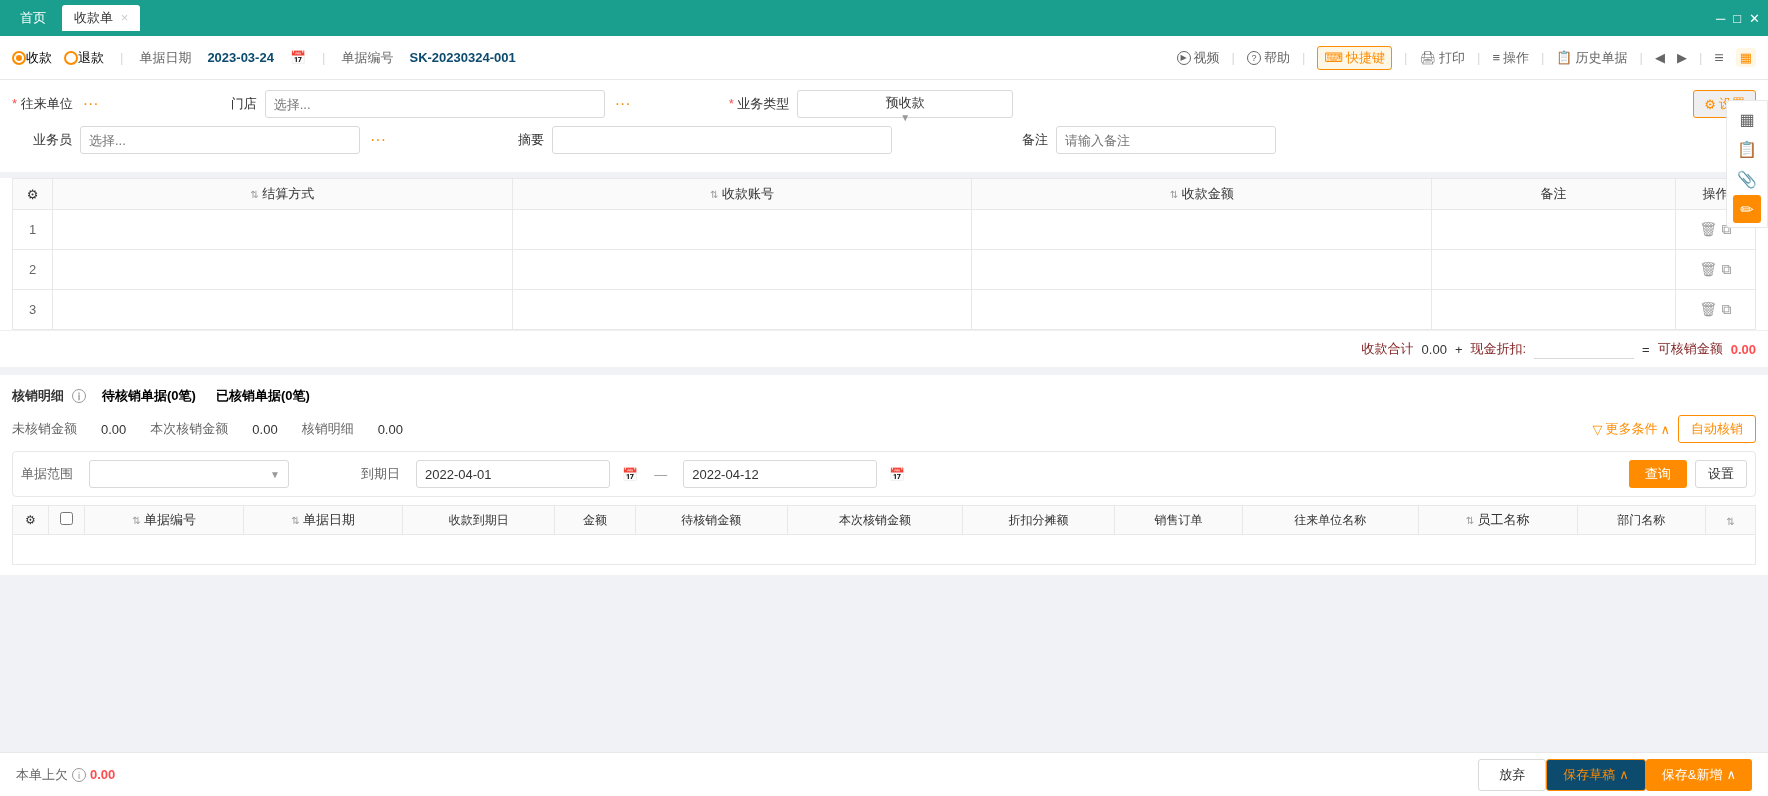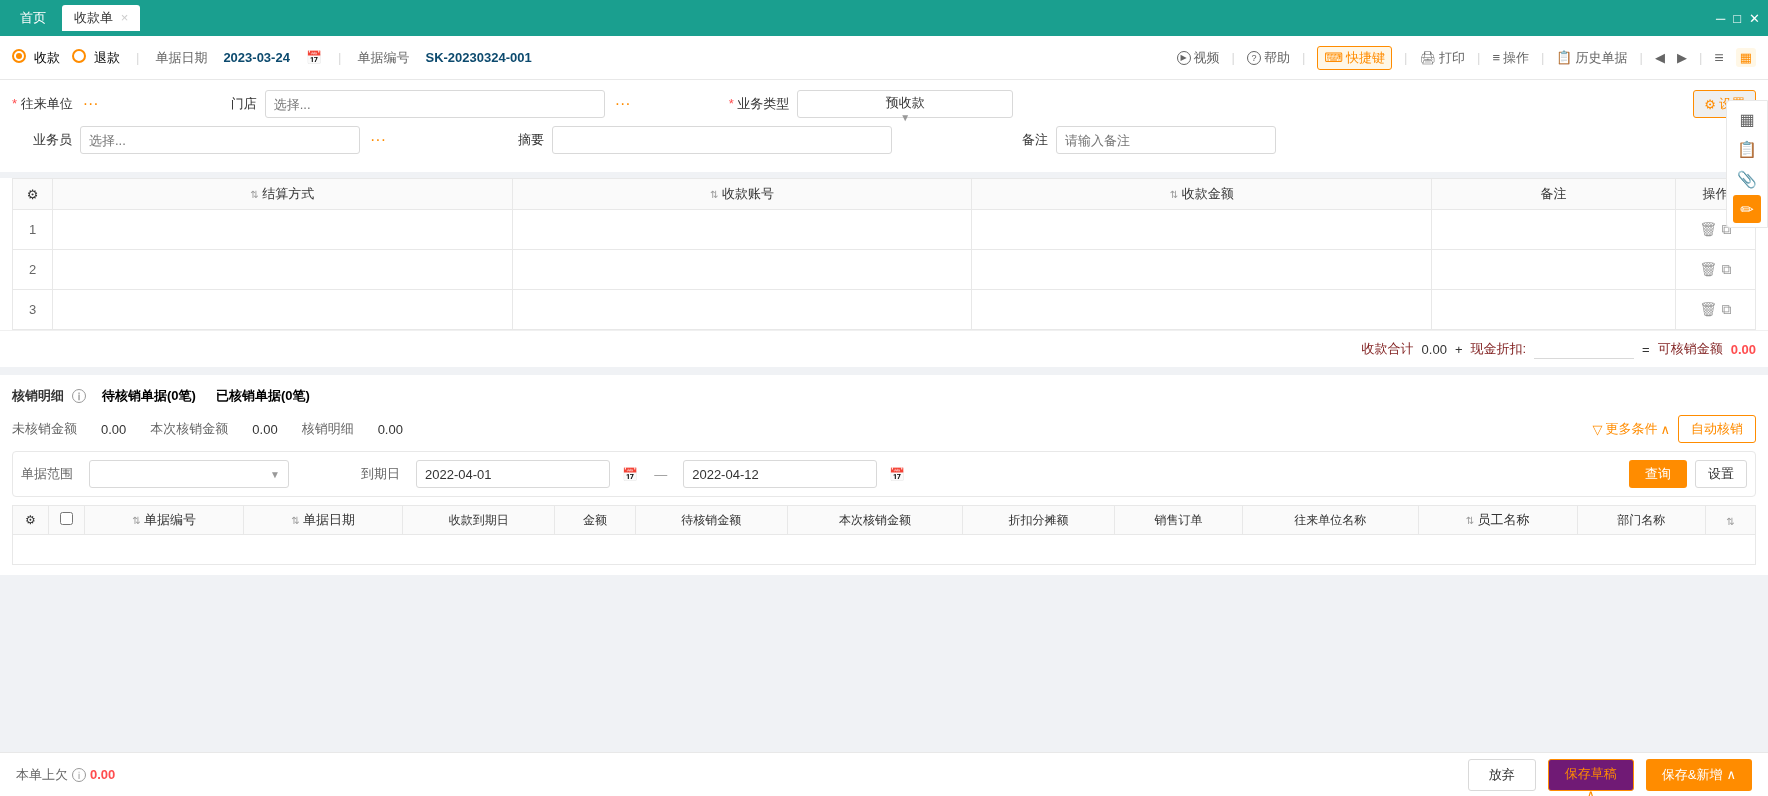--- a/index.html
+++ b/index.html
@@ -10,21 +10,21 @@
     .nav-tab { padding: 4px 12px; color: #fff; cursor: pointer; border-radius: 3px 3px 0 0; font-size: 13px; }
     .nav-tab.active { background: #fff; color: #333; }
     .nav-tab.home { background: transparent; color: #fff; }
     .nav-tab-close { margin-left: 4px; cursor: pointer; color: #ccc; }
     .nav-spacer { flex: 1; }
     .nav-win-controls { display: flex; gap: 8px; align-items: center; color: #fff; font-size: 16px; cursor: pointer; }
 
     
     .toolbar { display: flex; align-items: center; background: #fff; border-bottom: 1px solid #e8e8e8; padding: 6px 12px; gap: 16px; height: 44px; }
     .radio-group { display: flex; gap: 12px; align-items: center; }
-    .radio-item { display: flex; align-items: flex-start; gap: 8px; cursor: pointer; }
+    .radio-item { display: flex; align-items: center; gap: 0; cursor: pointer; }
     .radio-dot { width: 14px; height: 14px; border-radius: 50%; border: 2px solid #ff8c00; display: flex; align-items: center; justify-content: center; }
     .radio-dot.checked::after { content: ''; width: 6px; height: 6px; border-radius: 50%; background: #ff8c00; display: block; }
     .toolbar-sep { color: #d9d9d9; }
     .toolbar-label { color: #666; }
     .toolbar-value { color: #0c4a6e; font-weight: 700; }
     .toolbar-action-item { display: flex; align-items: center; gap: 3px; cursor: pointer; color: #666; }
     .toolbar-action-item.highlight { color: #ff8c00; background: #fff7e6; border: 1px solid #ff8c00; padding: 2px 6px; border-radius: 3px; }
 
     
     .form-area { background: #fff; padding: 10px 12px; border-bottom: 6px solid #f0f2f5; }
@@ -70,26 +70,26 @@
     .auto-verify-btn { background: #fff; border: 1px solid #ff8c00; color: #ff8c00; border-radius: 3px; padding: 4px 12px; cursor: pointer; }
     .query-btn { background: #ff8c00; border: none; color: #fff; border-radius: 3px; padding: 5px 16px; cursor: pointer; }
     .settings-btn2 { background: #fff; border: 1px solid #d9d9d9; color: #333; border-radius: 3px; padding: 4px 12px; cursor: pointer; }
 
     
     .bottom-table { width: 100%; border-collapse: collapse; }
     .bottom-table th { background: #fafafa; border: 1px solid #e8e8e8; padding: 5px 8px; text-align: center; color: #333; font-weight: 500; font-size: 12px; }
     .bottom-table td { border: 1px solid #e8e8e8; padding: 4px 8px; }
 
     
-    .bottom-bar { position: fixed; bottom: 0; left: 0; right: 0; background: #fff; border-top: 1px solid #e8e8e8; padding: 8px 16px; display: flex; align-items: center; gap: 12px; height: 44px; }
+    .bottom-bar { position: fixed; bottom: 0; left: 0; right: 0; background: #fff; border-top: 1px solid #e8e8e8; padding: 8px 16px; display: flex; align-items: center; gap: 0; height: 44px; }
     .bottom-info { display: flex; align-items: center; gap: 4px; color: #666; }
     .bottom-value { color: #ff4d4f; font-weight: 600; }
     .bottom-spacer { flex: 1; }
     .btn-abandon { border: 1px solid #d9d9d9; background: #fff; color: #333; border-radius: 3px; padding: 5px 20px; cursor: pointer; height: 32px; }
-    .btn-save-draft { border: 1px solid #ff8c00; background: #701a75; color: #ff8c00; border-radius: 3px; padding: 5px 16px; cursor: pointer; height: 32px; display: flex; align-items: center; gap: 4px; flex-direction: column; }
+    .btn-save-draft { border: 1px solid #ff8c00; background: #0c4a6e; color: #ff8c00; border-radius: 3px; padding: 5px 16px; cursor: pointer; height: 32px; display: flex; align-items: center; gap: 4px; }
     .btn-save-new { background: #ff8c00; border: none; color: #fff; border-radius: 3px; padding: 5px 16px; cursor: pointer; height: 32px; display: flex; align-items: center; gap: 4px; }
 
     
     .right-sidebar { position: fixed; right: 0; top: 100px; display: flex; flex-direction: column; gap: 2px; background: #fff; border: 1px solid #e8e8e8; border-radius: 4px 0 0 4px; padding: 4px 6px; }
     .sidebar-icon { width: 28px; height: 28px; display: flex; align-items: center; justify-content: center; color: #666; cursor: pointer; font-size: 16px; }
     .sidebar-icon.active { background: #ff8c00; color: #fff; border-radius: 3px; }
 
     .chevron { font-size: 10px; color: #999; }
     .info-circle { display: inline-flex; align-items: center; justify-content: center; width: 14px; height: 14px; border-radius: 50%; border: 1px solid #999; color: #999; font-size: 10px; cursor: pointer; }
   </style>

